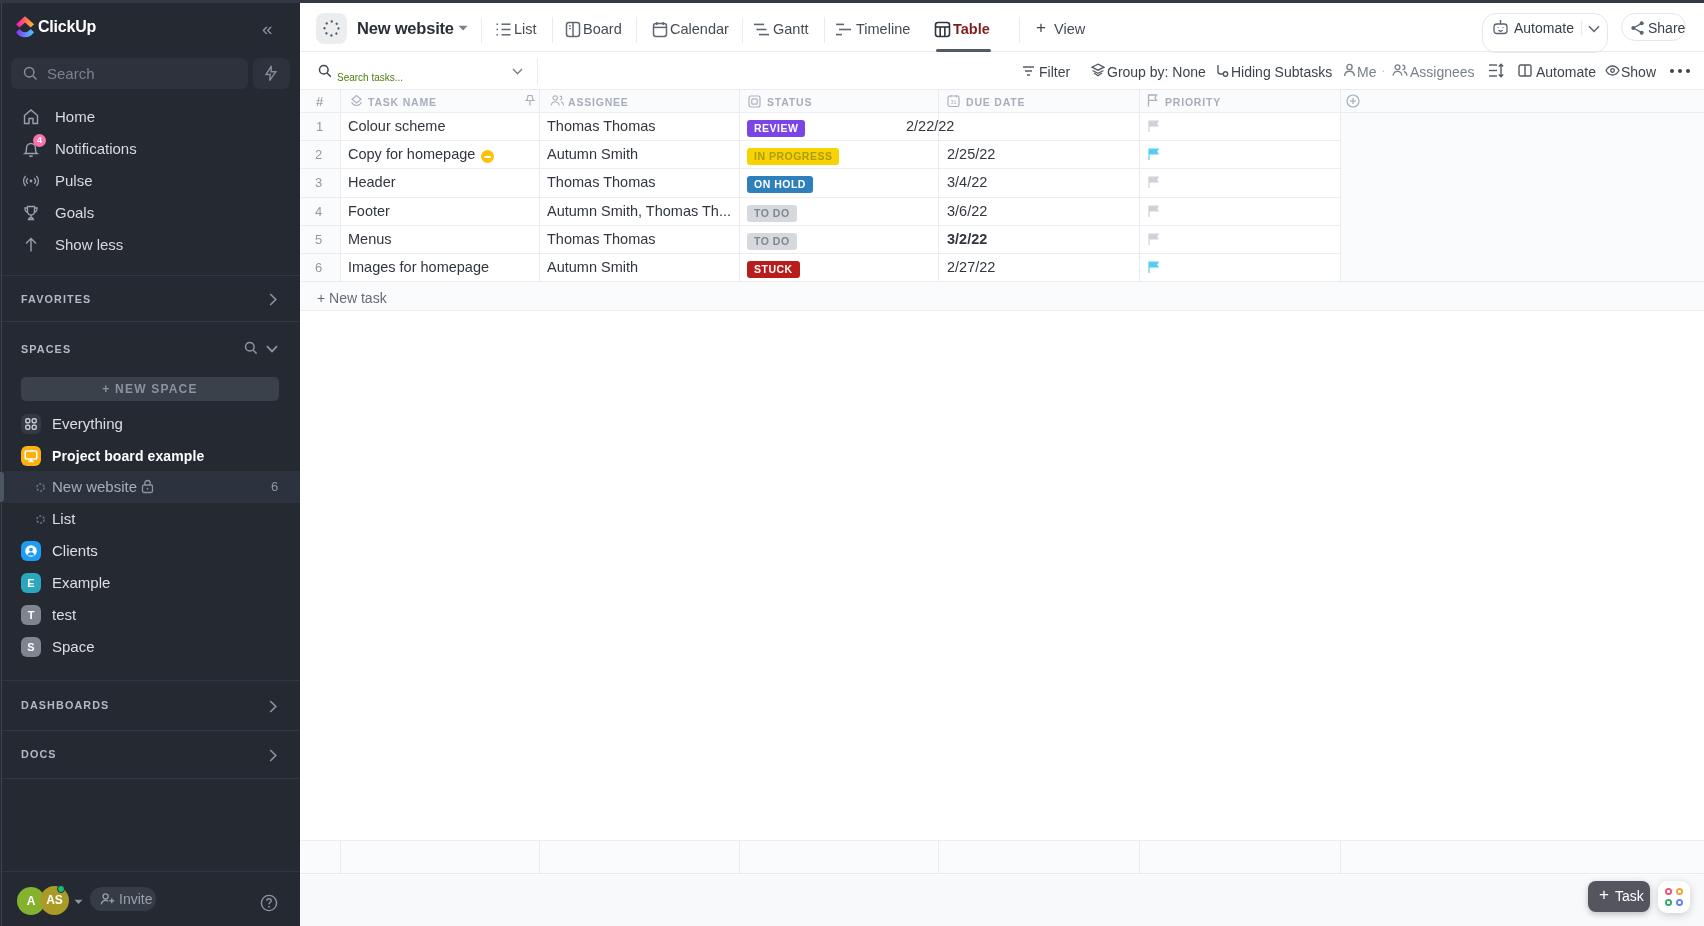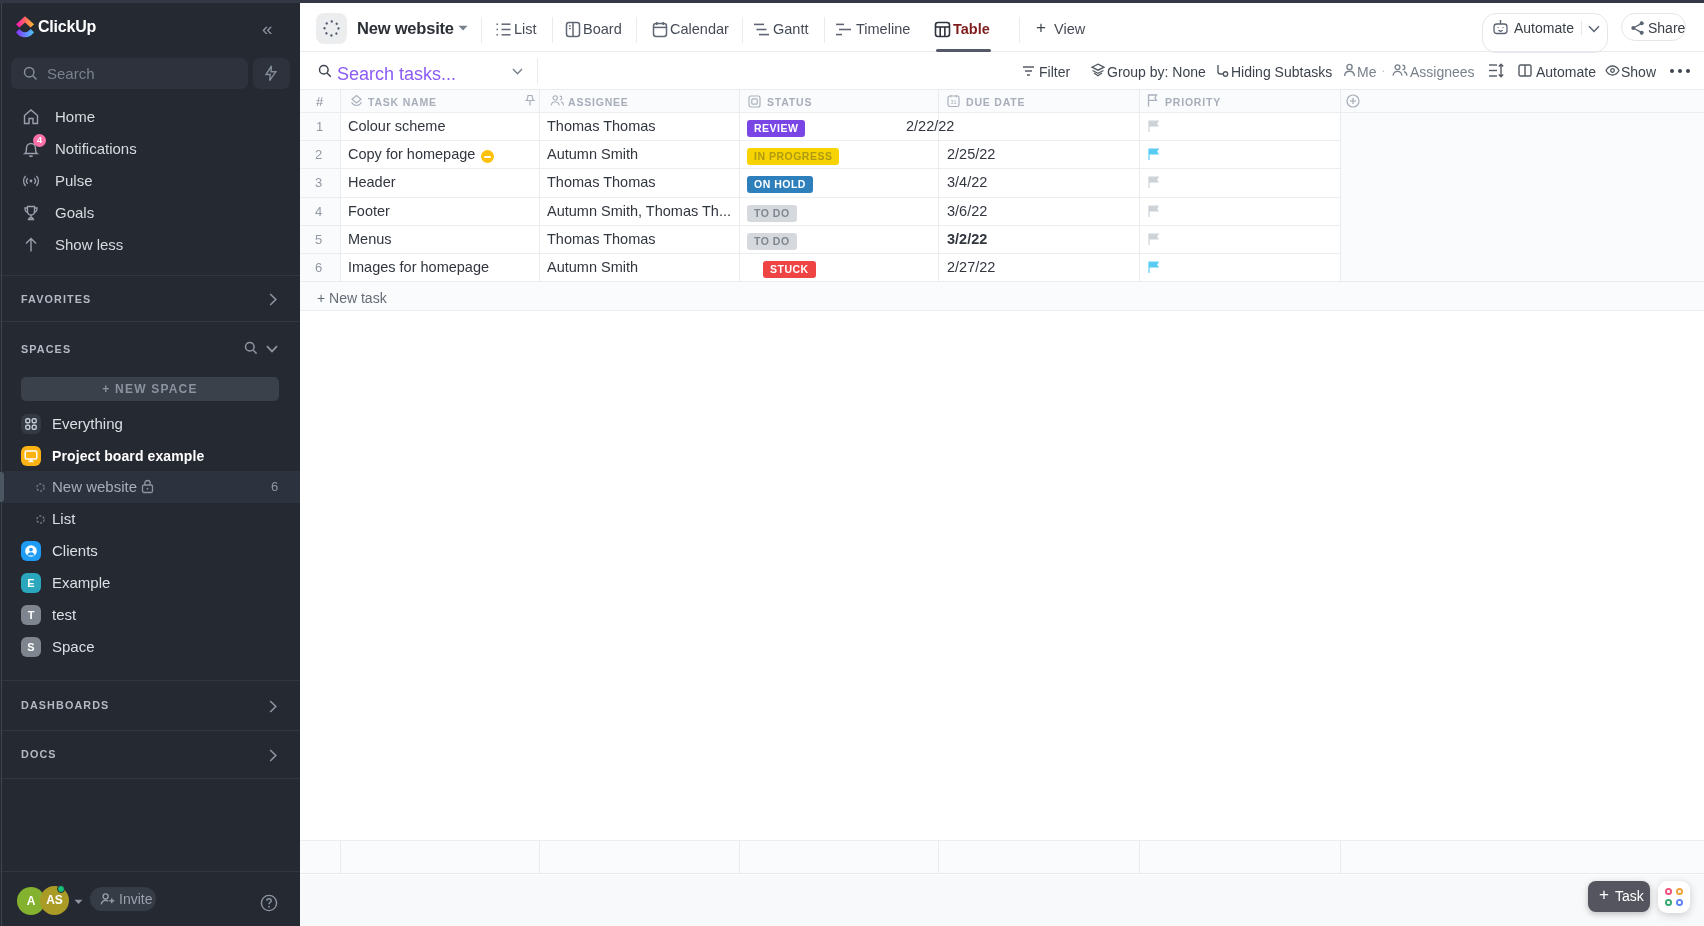--- a/index.html
+++ b/index.html
@@ -361,21 +361,21 @@
   <svg class="abs" style="left:1669px; top:68px; z-index:11;" width="22" height="6" viewBox="0 0 22 6">
       <circle cx="3" cy="3" r="2" fill="#3f454e"></circle>
       <circle cx="11" cy="3" r="2" fill="#3f454e"></circle>
       <circle cx="19" cy="3" r="2" fill="#3f454e"></circle>
     </svg>
 
   <svg class="abs" style="left:318px; top:64px; z-index:11;" width="14" height="14" viewBox="0 0 14 14" fill="none" stroke="#3f4650" stroke-width="1.5">
       <circle cx="5.8" cy="5.8" r="4.3"></circle>
       <line x1="9" y1="9" x2="12.8" y2="12.8"></line>
     </svg>
-  <div class="abs" style="left:337px; top:64px; color:#8b5cf6; font-size:18px; z-index:11;">Search tasks...</div>
+  <div class="abs" style="left:337px; top:72px; color:#4d7c0f; font-size:10px; z-index:11;">Search tasks...</div>
   <svg class="abs" style="left:512px; top:68px; z-index:11;" width="11" height="7" viewBox="0 0 11 7" fill="none" stroke="#79818c" stroke-width="1.5">
       <path d="M1 1 L5.5 5.7 L10 1"></path>
     </svg>
   <div class="abs vline" style="left:537px; top:58px; height:26px; z-index:11;"></div>
 
   <div class="abs" style="left:300px; top:90px; width:1404px; height:22px; background:#fafbfc;"></div>
   <div class="abs" style="left:1340px; top:112px; width:364px; height:169px; background:#fafbfc;"></div>
   <div class="abs" style="left:300px; top:112px; width:40px; height:169px; background:#fafbfc;"></div>
   <div class="abs" style="left:300px; top:281px; width:1404px; height:30px; background:#fafbfc; border-bottom:1px solid #ecedf0;"></div>
 
@@ -477,21 +477,21 @@
   <div class="abs celltxt" style="left:547px; top:231px;">Thomas Thomas</div>
   <div class="pill" style="left:747px; top:233px; background:#d5d8dc; color:#7f868f;">TO DO</div>
   <div class="abs celltxt" style="left:947px; top:231px;font-weight:bold;">3/2/22</div>
   <svg class="abs" style="left:1148px; top:233px;" width="11" height="12" viewBox="0 0 11 12">
       <path d="M1 12 V0.5 M1 1.2 H10 L8.5 3.6 L10 6 H1" fill="#cdd2d8" stroke="#cdd2d8" stroke-width="1.2"></path>
     </svg>
 
   <div class="abs cellnum" style="left:315px; top:260px;">6</div>
   <div class="abs celltxt" style="left:348px; top:259px;">Images for homepage</div>
   <div class="abs celltxt" style="left:547px; top:259px;">Autumn Smith</div>
-  <div class="pill" style="left:747px; top:261px; background:#ef4444;margin-left:16px;">STUCK</div>
+  <div class="pill" style="left:747px; top:261px; background:#b91c1c;">STUCK</div>
   <div class="abs celltxt" style="left:947px; top:259px;">2/27/22</div>
   <svg class="abs" style="left:1148px; top:261px;" width="11" height="12" viewBox="0 0 11 12">
       <path d="M1 12 V0.5 M1 1.2 H10 L8.5 3.6 L10 6 H1" fill="#57ccf3" stroke="#57ccf3" stroke-width="1.2"></path>
     </svg>
 
   <div class="abs" style="left:317px; top:290px; color:#656c76; font-size:14px;">+ New task</div>
 
   <div class="abs" style="left:300px; top:840px; width:1404px; height:34px; background:#fafbfc; border-top:1px solid #ecedf0; border-bottom:1px solid #e9ebee;"></div>
   <div class="abs vline" style="left:340px; top:841px; height:33px;"></div>
   <div class="abs vline" style="left:539px; top:841px; height:33px;"></div>

